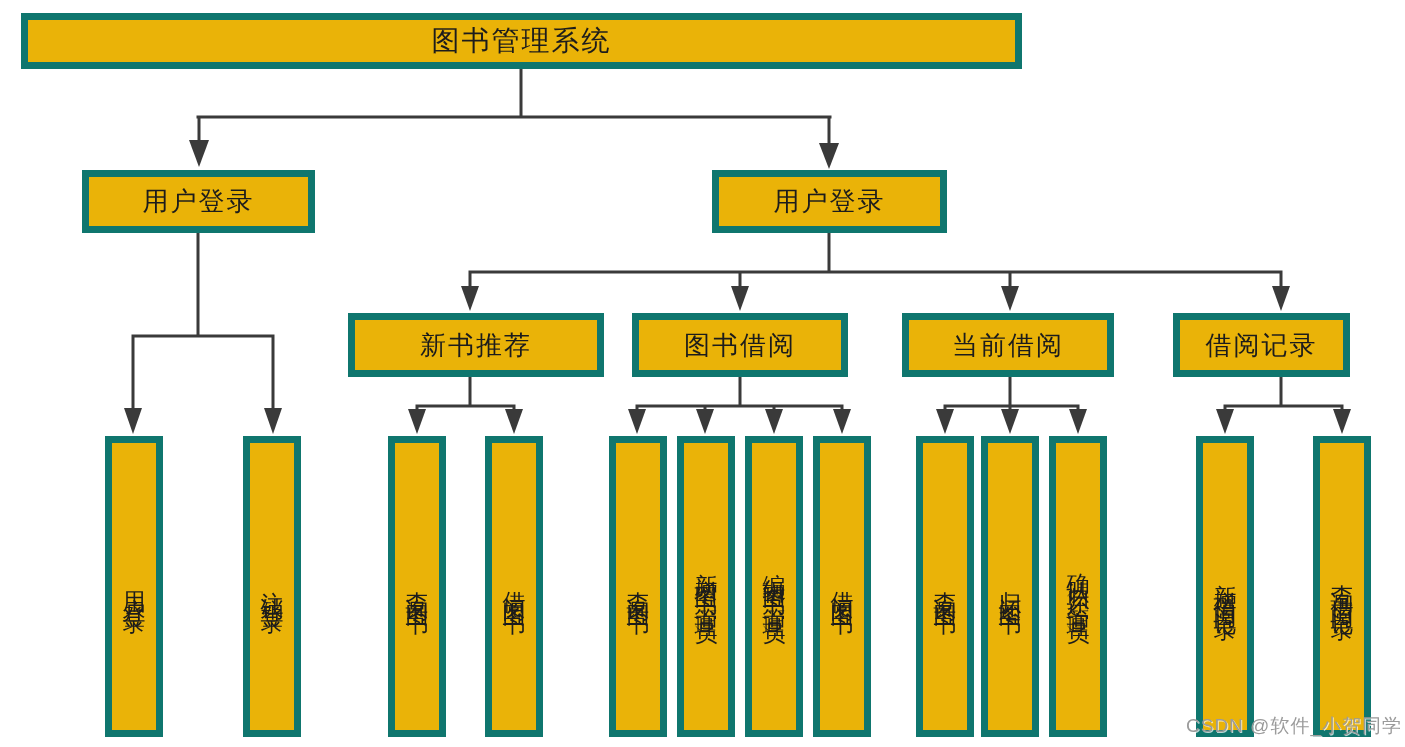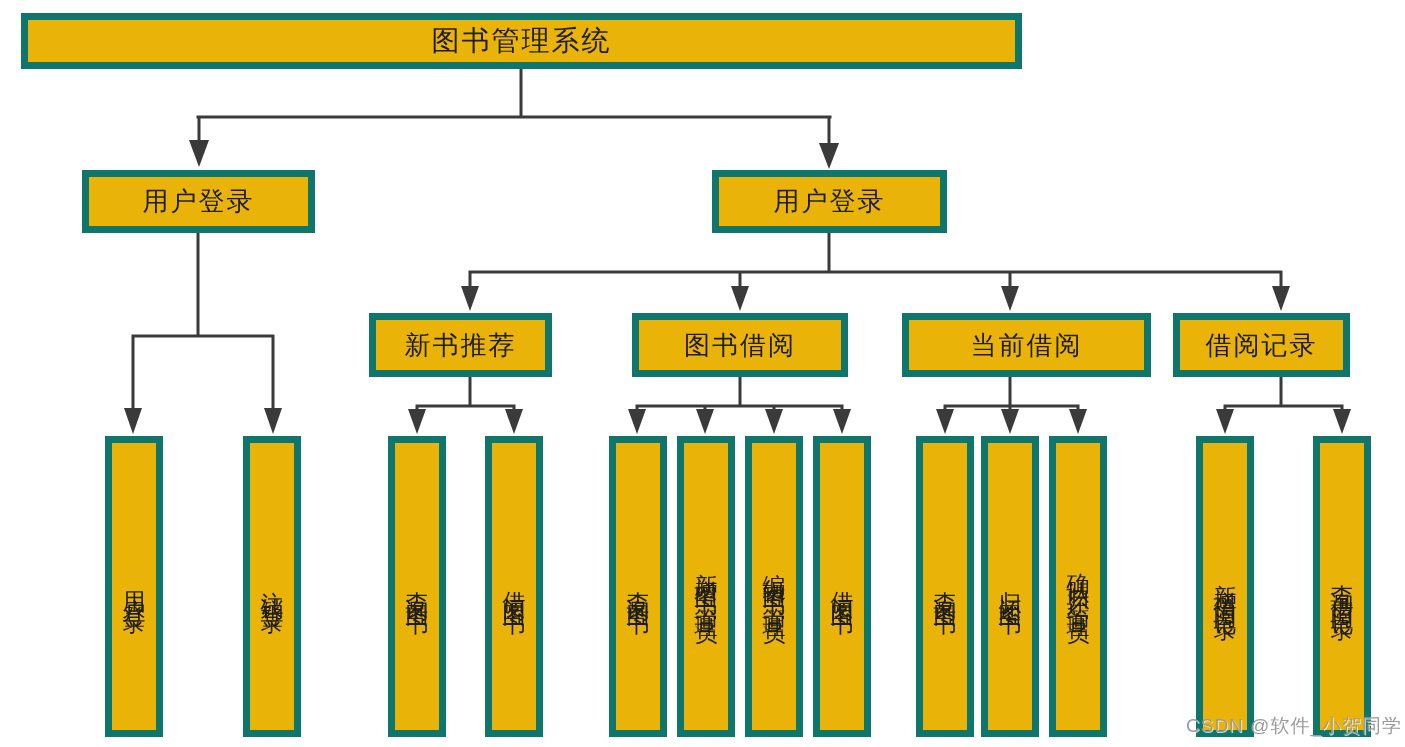--- a/index.html
+++ b/index.html
@@ -18,23 +18,23 @@
   .root-node{font-size:28px;letter-spacing:2px;}
   .v-node{
     writing-mode:vertical-rl;text-orientation:upright;
     font-size:23px;letter-spacing:7px;line-height:1;white-space:nowrap;
   }
   
   .n-root{left:21px;top:13px;width:1001px;height:56px;}
   .n-l2a{left:82px;top:170px;width:233px;height:63px;}
   .n-l2b{left:712px;top:170px;width:235px;height:63px;}
   .n-l3{top:313px;height:64px;}
-  .n-l3a{left:369px;width:183px;justify-content:center;}
+  .n-l3a{left:348px;width:256px;justify-content:center;}
   .n-l3b{left:632px;width:216px;justify-content:center;}
-  .n-l3c{left:902px;width:249px;}
+  .n-l3c{left:902px;width:212px;}
   .n-l3d{left:1173px;width:177px;}
   .leaf{top:436px;width:58px;height:301px;}
   .lf1{left:105px;}  .lf2{left:243px;}
   .lf3{left:388px;}  .lf4{left:485px;}
   .lf5{left:609px;}  .lf6{left:677px;}  .lf7{left:745px;}  .lf8{left:813px;}
   .lf9{left:916px;}  .lf10{left:981px;} .lf11{left:1049px;}
   .lf12{left:1196px;}.lf13{left:1313px;}
   .watermark{
     position:absolute;left:1186px;top:713px;z-index:5;
     font-size:19px;color:#9b9b9b;letter-spacing:1px;white-space:nowrap;

